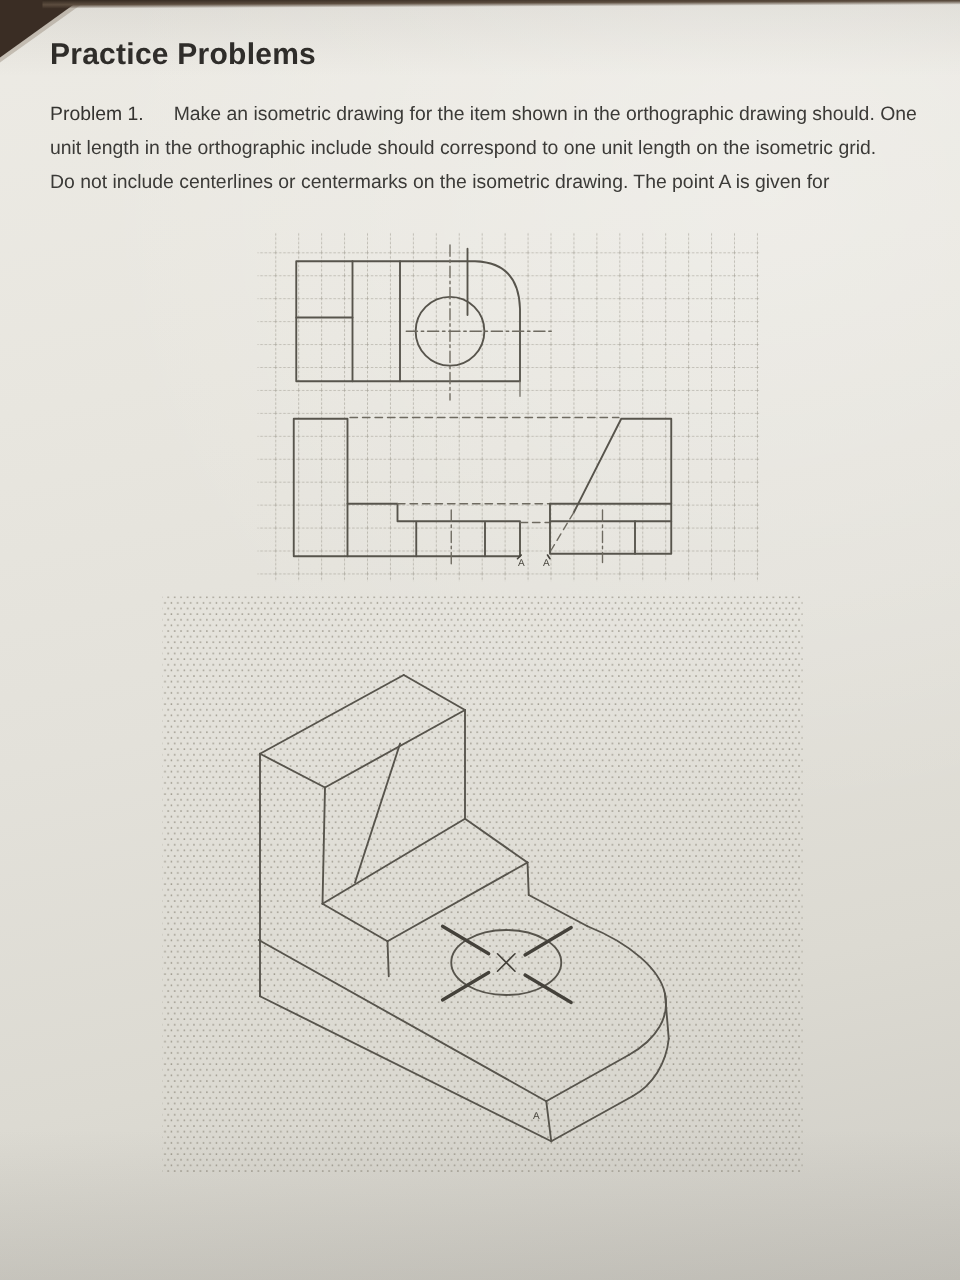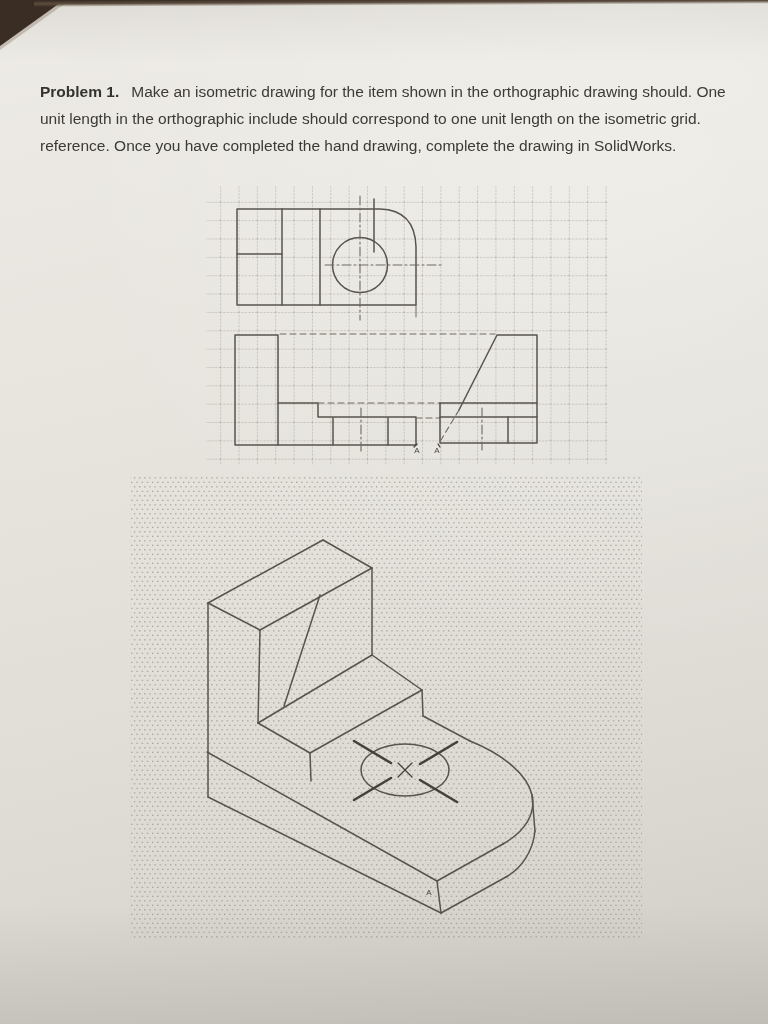--- a/index.html
+++ b/index.html
@@ -35,45 +35,46 @@
   }
   h1.title{
     position:absolute;left:40px;top:30px;margin:0;
     font-size:24px;font-weight:bold;color:#2f2d2a;letter-spacing:0.2px;
   }
   .para{
     position:absolute;left:40px;top:78px;margin:0;
     font-size:15.5px;color:#3b3a37;
   }
   .pline{display:block;white-space:nowrap;line-height:27px;}
-  .pline b{font-weight:bold;color:#343330;margin-right:12px;text-align:center;}
+  .pline b{font-weight:normal;color:#343330;margin-right:24px;text-align:center;}
   svg.ol{position:absolute;left:0;top:0;pointer-events:none;}
   .ol line,.ol path,.ol circle,.ol ellipse{fill:none;stroke-linecap:round;stroke-linejoin:round;}
   .ol .s{stroke:#57544c;stroke-width:1.5;}
   .ol .thin{stroke:#6e6a60;stroke-width:1;}
   .ol .cl{stroke:#6e6a60;stroke-width:1.1;stroke-dasharray:9 3 2 3;}
   .ol .dash{stroke:#6e6a60;stroke-width:1.1;stroke-dasharray:6 4;}
   .ol .b{stroke:#44413a;stroke-width:2.6;}
   .ol .x{stroke:#44413a;stroke-width:1.3;}
   .ol text.lbl{fill:#4a473f;font-size:8px;text-anchor:middle;font-family:"Liberation Sans",sans-serif;}
 </style>
 </head>
 <body>
 
 <div class="paper">
 
   <div class="photo-corner-edge"></div>
   <div class="photo-corner"></div>
   <div class="photo-top-strip"></div>
 
+  <h1 class="title">Practice Problems</h1>
 
   <div class="para">
     <span class="pline"><b>Problem 1.</b><span>Make an isometric drawing for the item shown in the orthographic drawing should.  One</span></span>
     <span class="pline">unit length in the orthographic include should correspond to one unit length on the isometric grid.</span>
-    <span class="pline">reference.  Once you have completed the hand drawing, complete the drawing in SolidWorks.</span>
+    <span class="pline">Do not include centerlines or centermarks on the isometric drawing.  The point A is given for</span>
   </div>
 
   <svg class="ol" width="768" height="1024" viewBox="0 0 768 1024">
     <defs>
       <pattern id="sqgrid" width="18.35" height="18.35" patternUnits="userSpaceOnUse">
         <path d="M0,0 H18.35 M0,0 V18.35" fill="none" stroke="#8f8b80" stroke-width="0.9" stroke-dasharray="1.3 2.1"></path>
       </pattern>
       <pattern id="dotgrid" width="5.15" height="9.0" patternUnits="userSpaceOnUse">
         <rect x="0.1" y="0.2" width="1.15" height="1.25" fill="#8b8679"></rect>
         <rect x="2.67" y="4.7" width="1.15" height="1.25" fill="#8b8679"></rect>

